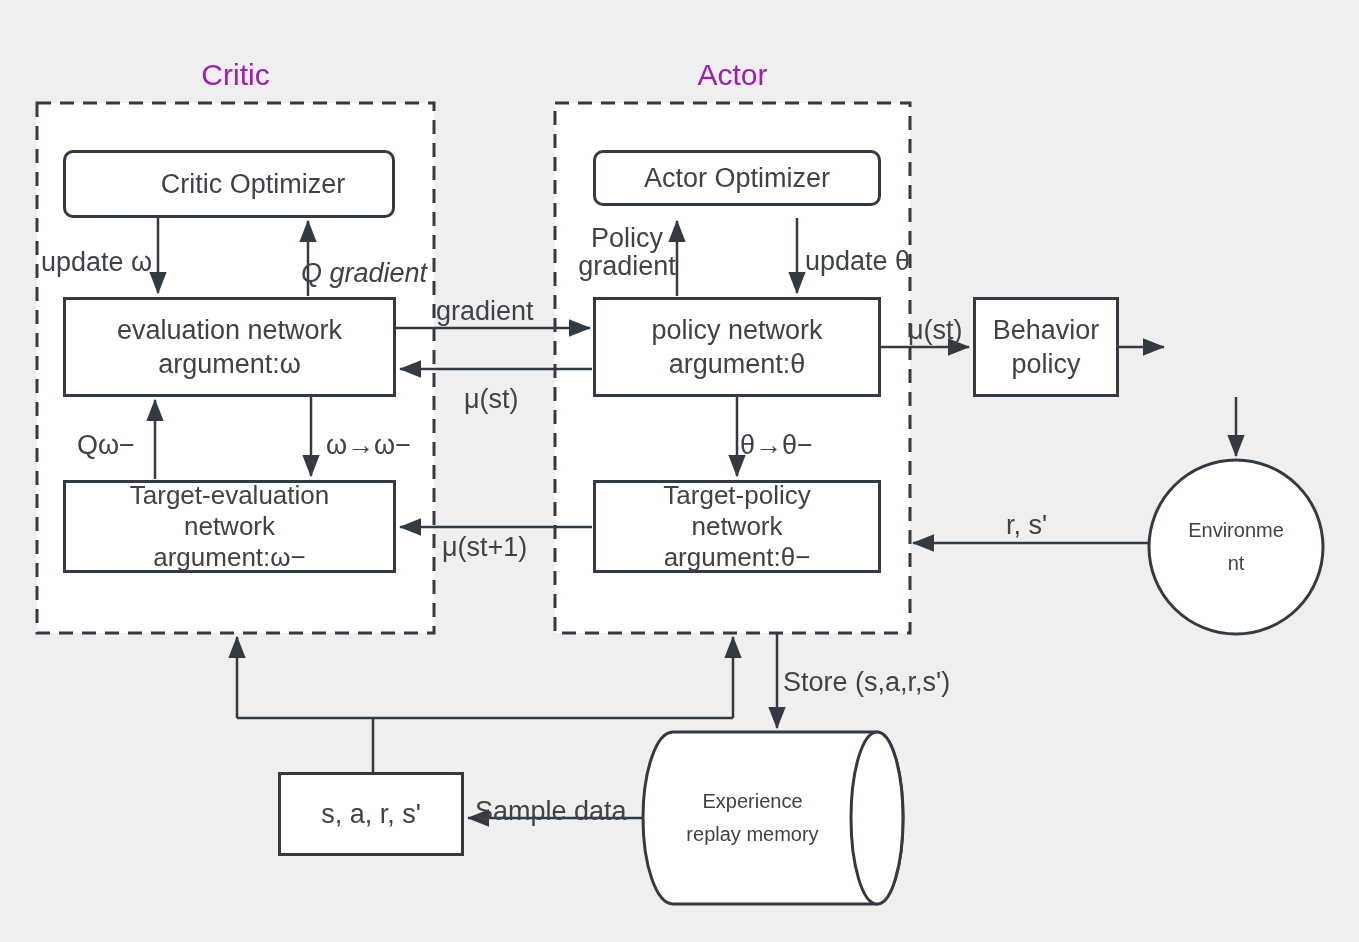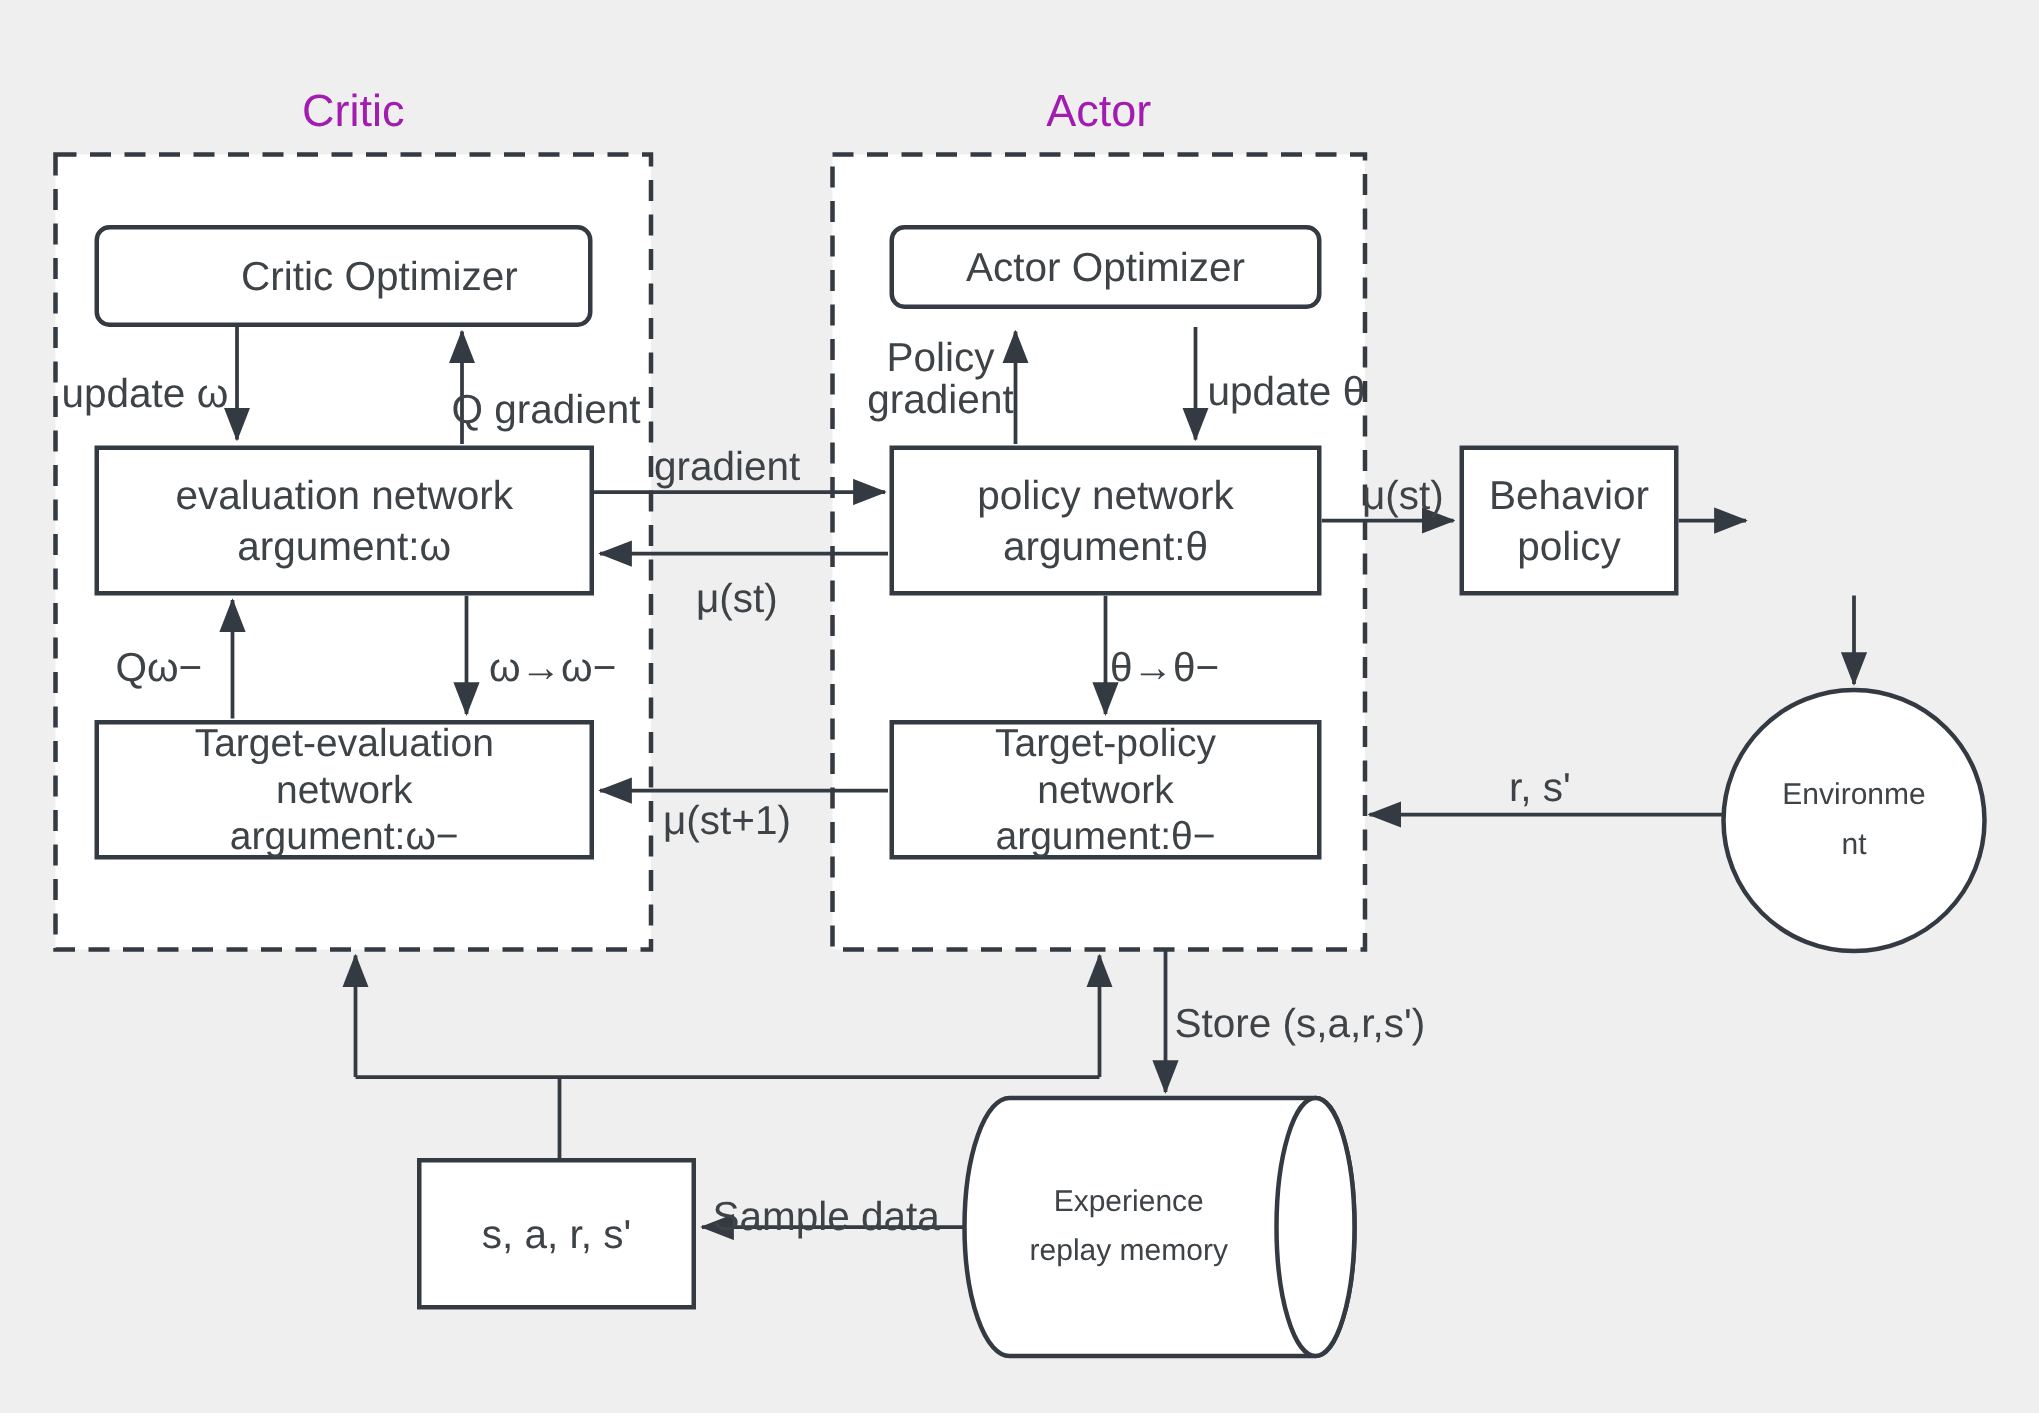--- a/index.html
+++ b/index.html
@@ -83,29 +83,29 @@
   <div class="node" style="left:593px;top:297px;width:288px;height:100px;">policy network
 argument:θ</div>
   <div class="node tight" style="left:63px;top:480px;width:333px;height:93px;">Target-evaluation
 network
 argument:ω−</div>
   <div class="node tight" style="left:593px;top:480px;width:288px;height:93px;">Target-policy
 network
 argument:θ−</div>
   <div class="node" style="left:973px;top:297px;width:146px;height:100px;">Behavior
 policy</div>
-  <div class="node" style="left:278px;top:772px;width:186px;height:101px;">s, a, r, s'</div>
+  <div class="node" style="left:278px;top:772px;width:186px;height:84px;">s, a, r, s'</div>
 
   <div class="shape-label" style="left:1154px;top:462px;width:164px;height:170px;">Environme
 nt</div>
   <div class="shape-label" style="left:645px;top:765px;width:215px;height:105px;">Experience
 replay memory</div>
 
   <div class="elabel" style="left:41px;top:247px;">update ω</div>
-  <div class="elabel" style="left:301px;top:258px;">Q gradient</div>
+  <div class="elabel" style="left:301px;top:258px;font-style:italic;">Q gradient</div>
   <div class="elabel" style="left:436px;top:296px;">gradient</div>
   <div class="elabel" style="left:464px;top:384px;">μ(st)</div>
   <div class="elabel center" style="left:568px;top:224px;width:118px;line-height:28px;">Policy
 gradient</div>
   <div class="elabel" style="left:805px;top:246px;">update θ</div>
   <div class="elabel" style="left:77px;top:430px;">Qω−</div>
   <div class="elabel" style="left:326px;top:430px;">ω→ω−</div>
   <div class="elabel" style="left:740px;top:430px;">θ→θ−</div>
   <div class="elabel" style="left:442px;top:532px;">μ(st+1)</div>
   <div class="elabel" style="left:908px;top:315px;">μ(st)</div>

